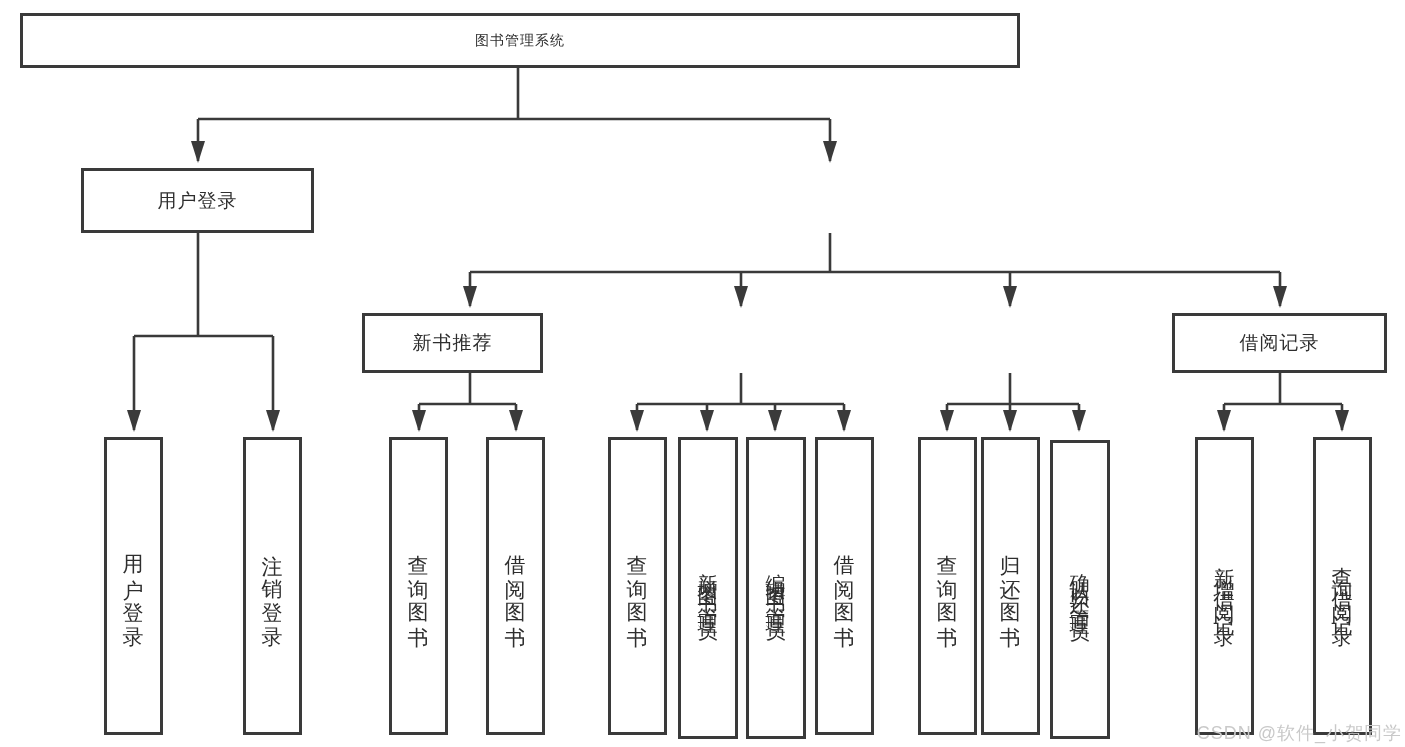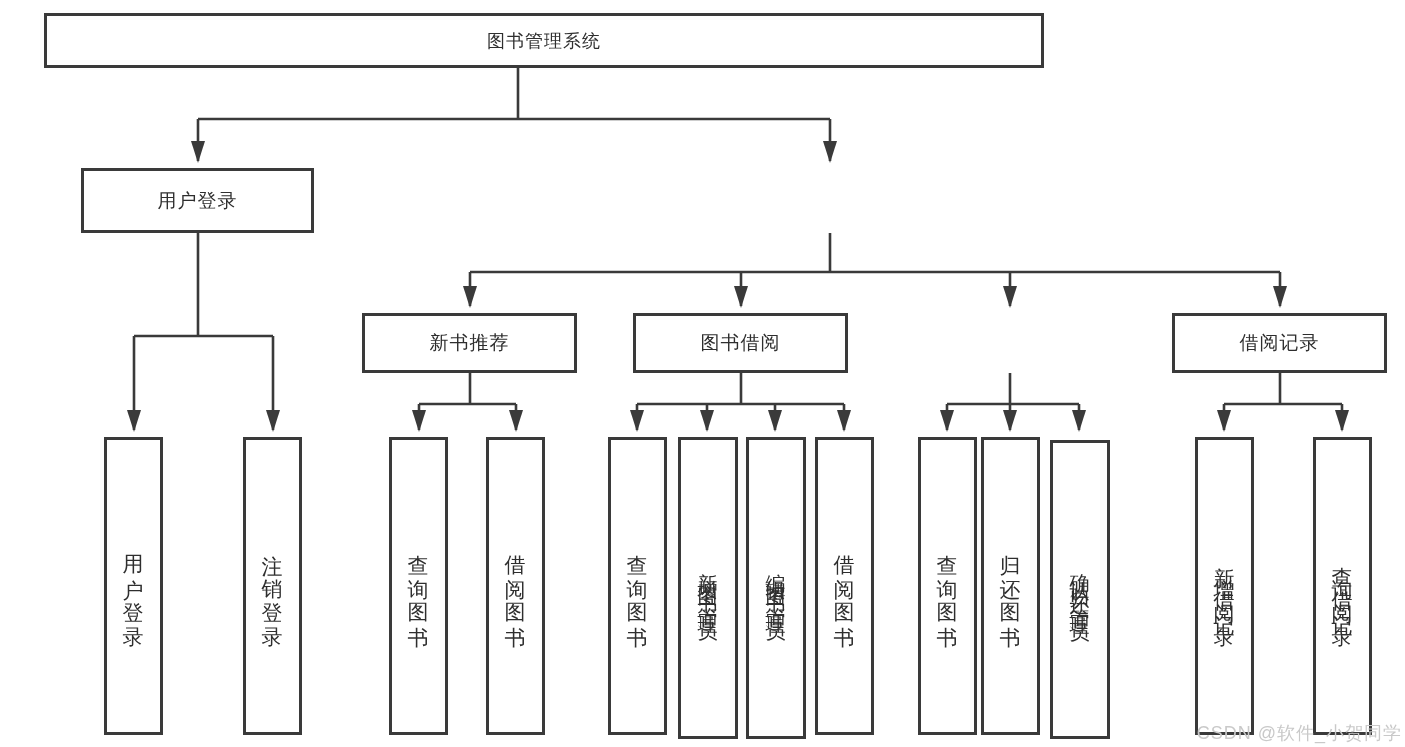--- a/index.html
+++ b/index.html
@@ -3,21 +3,21 @@
 <meta charset="utf-8">
 <style>
   html,body{margin:0;padding:0;background:#ffffff;}
   body{width:1405px;height:747px;position:relative;overflow:hidden;
        font-family:"Liberation Sans","DejaVu Sans",sans-serif;}
   .stage{position:absolute;left:0;top:0;width:1405px;height:747px;}
   .wires{position:absolute;left:0;top:0;pointer-events:none;}
   .box{position:absolute;box-sizing:border-box;background:#ffffff;
        border:3px solid #3a3a3a;color:#2e2e2e;
        display:flex;align-items:center;justify-content:center;text-align:center;}
-  .hroot{font-size:18px;letter-spacing:1px;margin-left:24px;}
+  .hroot{font-size:14px;letter-spacing:1px;}
   .hnode{font-size:19px;letter-spacing:1px;}
   .vt{writing-mode:vertical-rl;text-orientation:mixed;
       font-size:21px;line-height:1;white-space:nowrap;}
   .vs .vt{letter-spacing:24px;}
   .vm .vt{letter-spacing:12px;}
   .vl .vt{font-size:20px;letter-spacing:7px;}
   .watermark{position:absolute;right:3px;bottom:2px;font-size:18px;
              color:#c9c9c9;letter-spacing:1px;white-space:nowrap;}
 </style>
 </head>
@@ -60,22 +60,21 @@
       <path d="M1079,404 V430" marker-end="url(#arr)"></path>
       <path d="M1224,404 V430" marker-end="url(#arr)"></path>
       <path d="M1342,404 V430" marker-end="url(#arr)"></path>
     </g>
   </svg>
 
   <div class="box hroot" style="left:20px;top:13px;width:1000px;height:55px;">图书管理系统</div>
 
   <div class="box hnode" style="left:81px;top:168px;width:233px;height:65px;">用户登录</div>
 
-  <div class="box hnode" style="left:362px;top:313px;width:215px;height:60px;">新书推荐</div>
-  <div class="box hnode" style="left:633px;top:313px;width:215px;height:60px;">图书借阅</div>
+  <div class="box hnode" style="left:362px;top:313px;width:181px;height:60px;">新书推荐</div>
   <div class="box hnode" style="left:1172px;top:313px;width:215px;height:60px;">借阅记录</div>
 
   <div class="box vs" style="left:104px;top:437px;width:59px;height:298px;">
     <span class="vt">用户登录</span>
   </div>
   <div class="box vs" style="left:243px;top:437px;width:59px;height:298px;">
     <span class="vt">注销登录</span>
   </div>
 
   <div class="box vs" style="left:389px;top:437px;width:59px;height:298px;">

